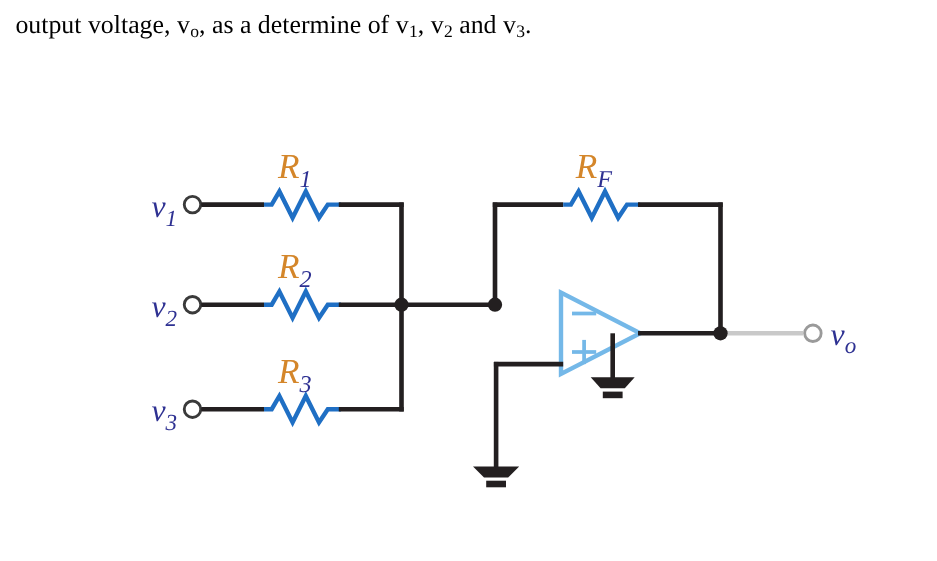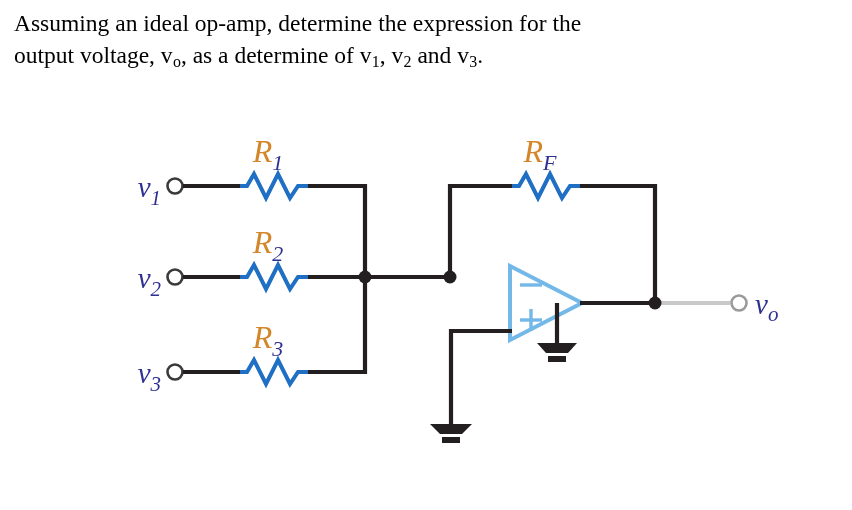--- a/index.html
+++ b/index.html
@@ -45,21 +45,20 @@
   svg.circuit {
     display: block;
     width: 852px;
     height: 406px;
   }
 </style>
 </head>
 <body>
 
 <div class="question">
-  <span class="ln">Assuming an ideal op-amp, determine the expression for the</span>
   <span class="ln"><span>output voltage, </span><span class="vvar">v</span><span class="sub">o</span><span>, as a determine of </span><span class="vvar">v</span><span class="sub">1</span><span>, </span><span class="vvar">v</span><span class="sub">2</span><span> and </span><span class="vvar">v</span><span class="sub">3</span><span>.</span></span>
 </div>
 
 <div class="circuit-wrap">
 <svg class="circuit" viewBox="0 0 852 406" xmlns="http://www.w3.org/2000/svg">
 
   <g>
     <circle cx="147" cy="82" r="7.5" fill="#ffffff" stroke="#3a3a3a" stroke-width="2.6"></circle>
     <line x1="155" y1="82" x2="212" y2="82" stroke="#231f20" stroke-width="4.2" stroke-linecap="butt"></line>
     <polyline points="212,82 219,82 226,70 238,94 250,70 262,94 270,82 282,82" fill="none" stroke="#1f6fc4" stroke-width="4" stroke-linejoin="miter" stroke-linecap="butt"></polyline>

